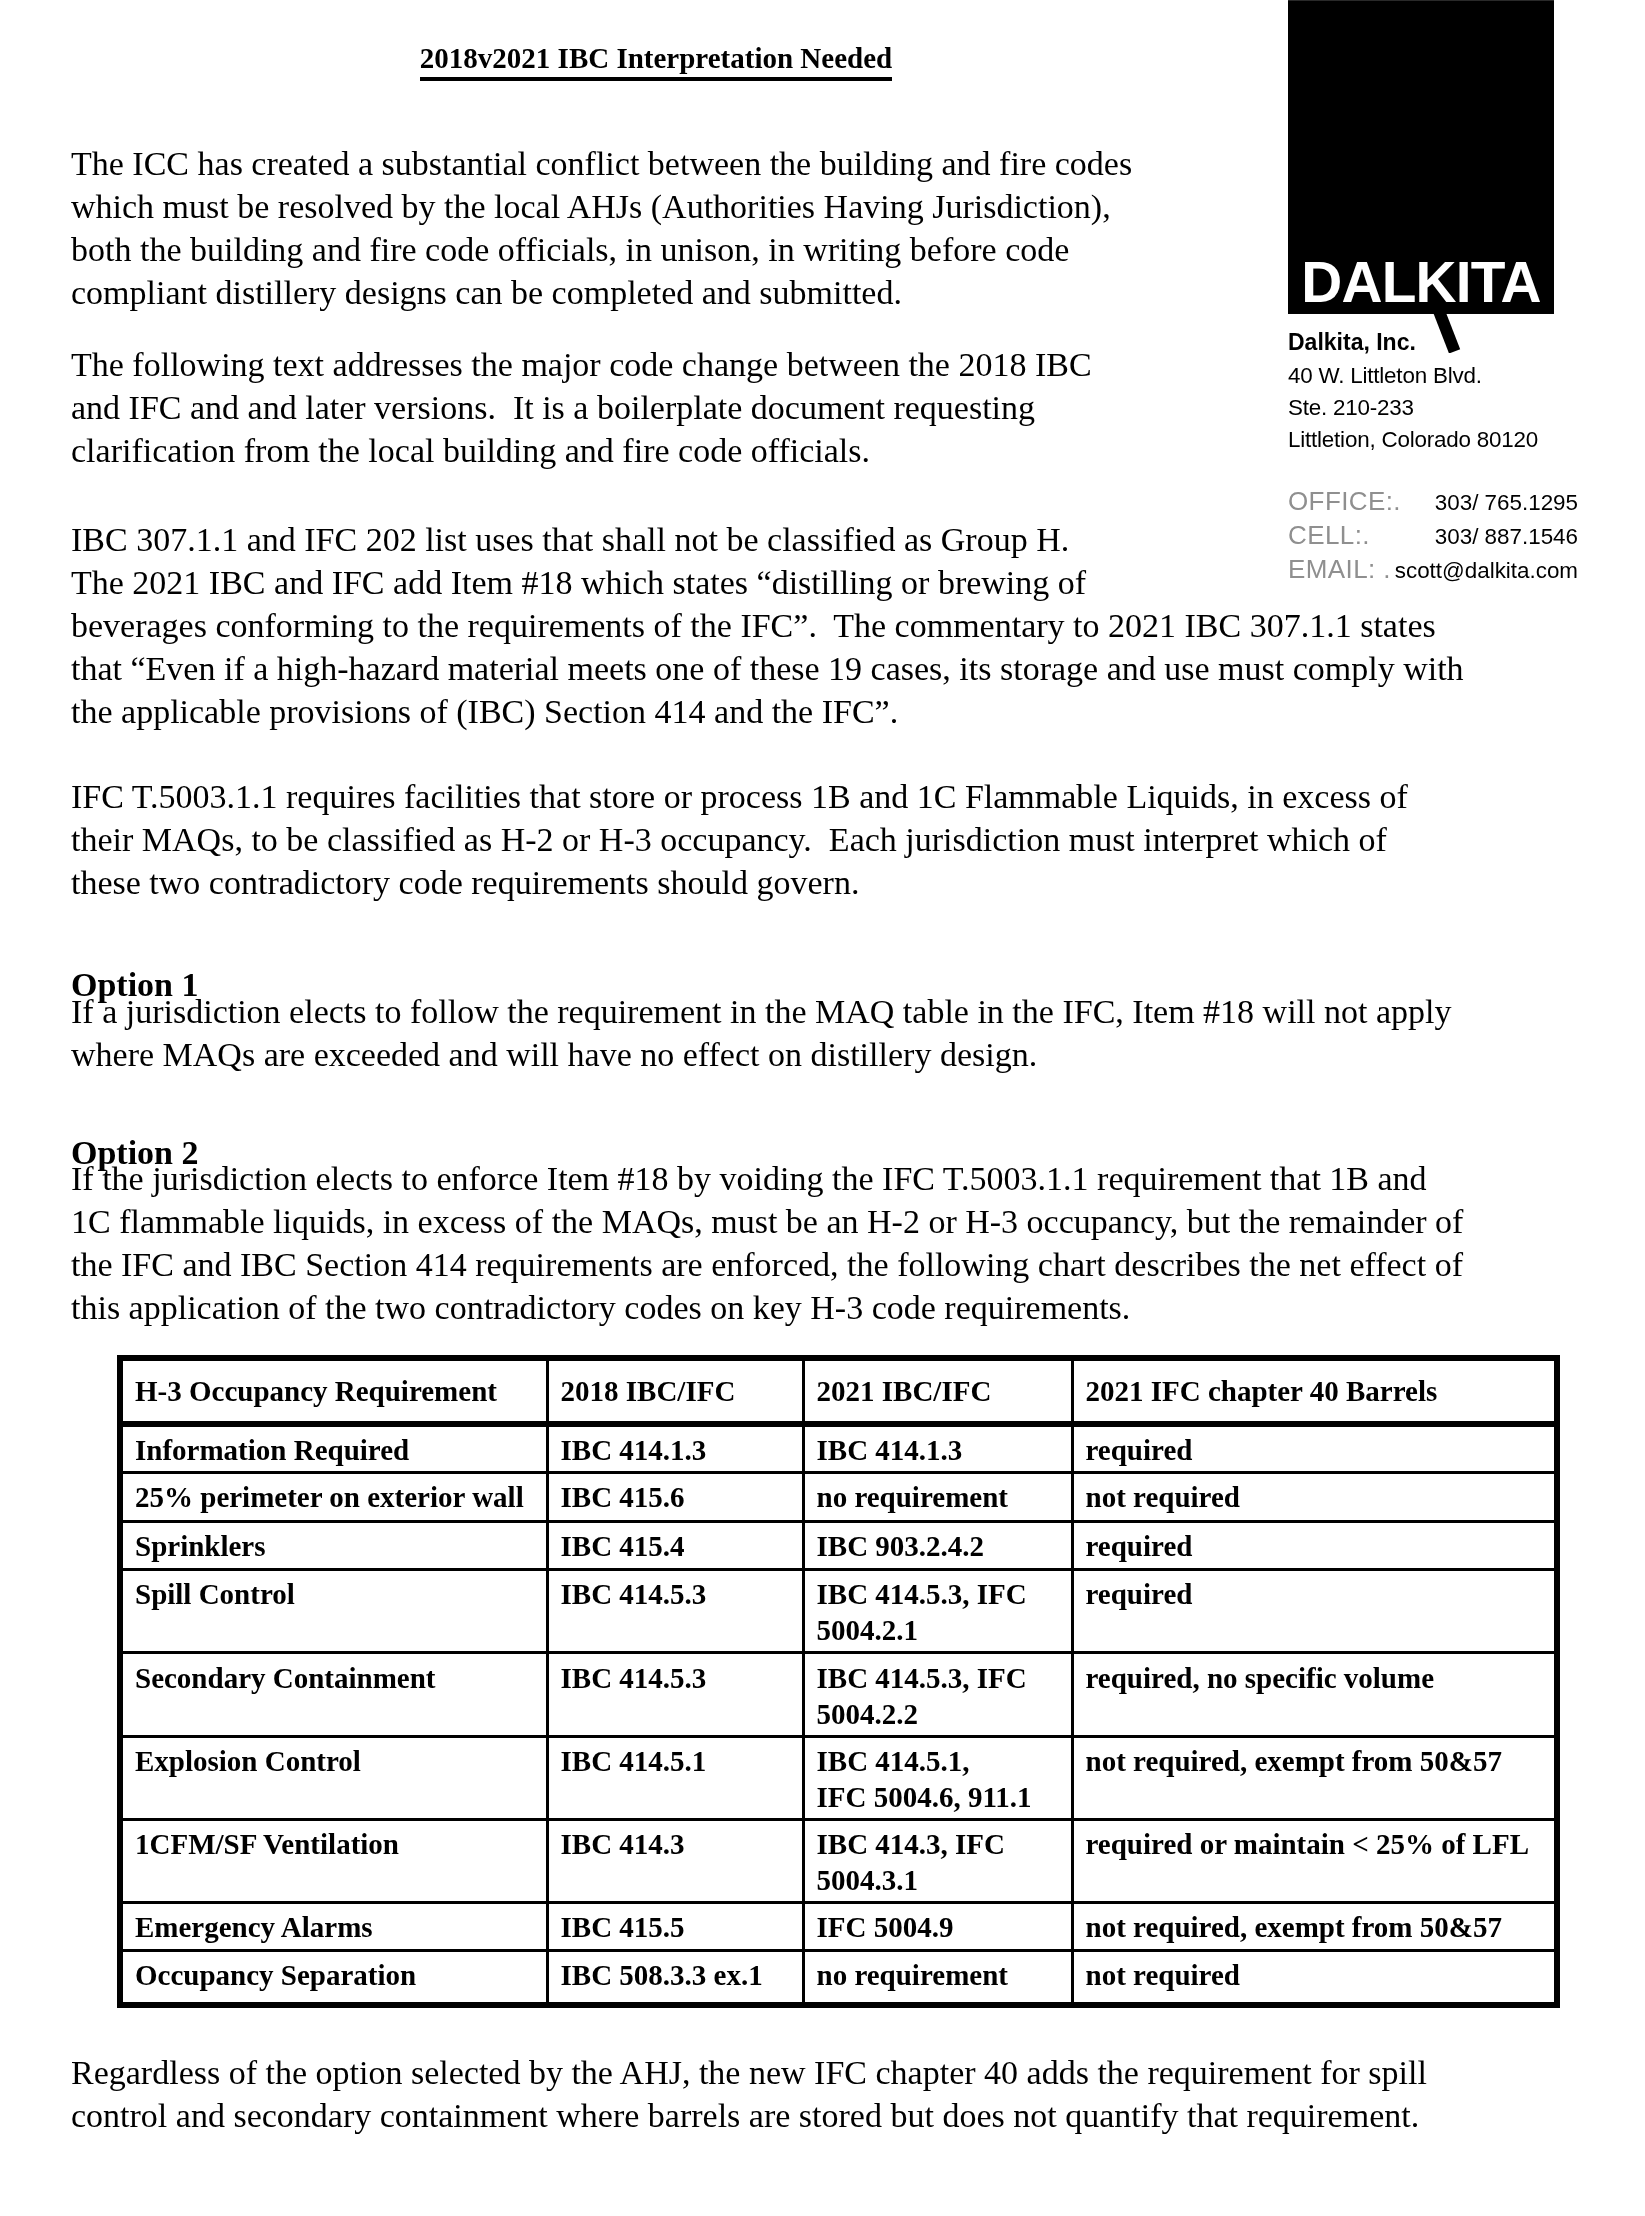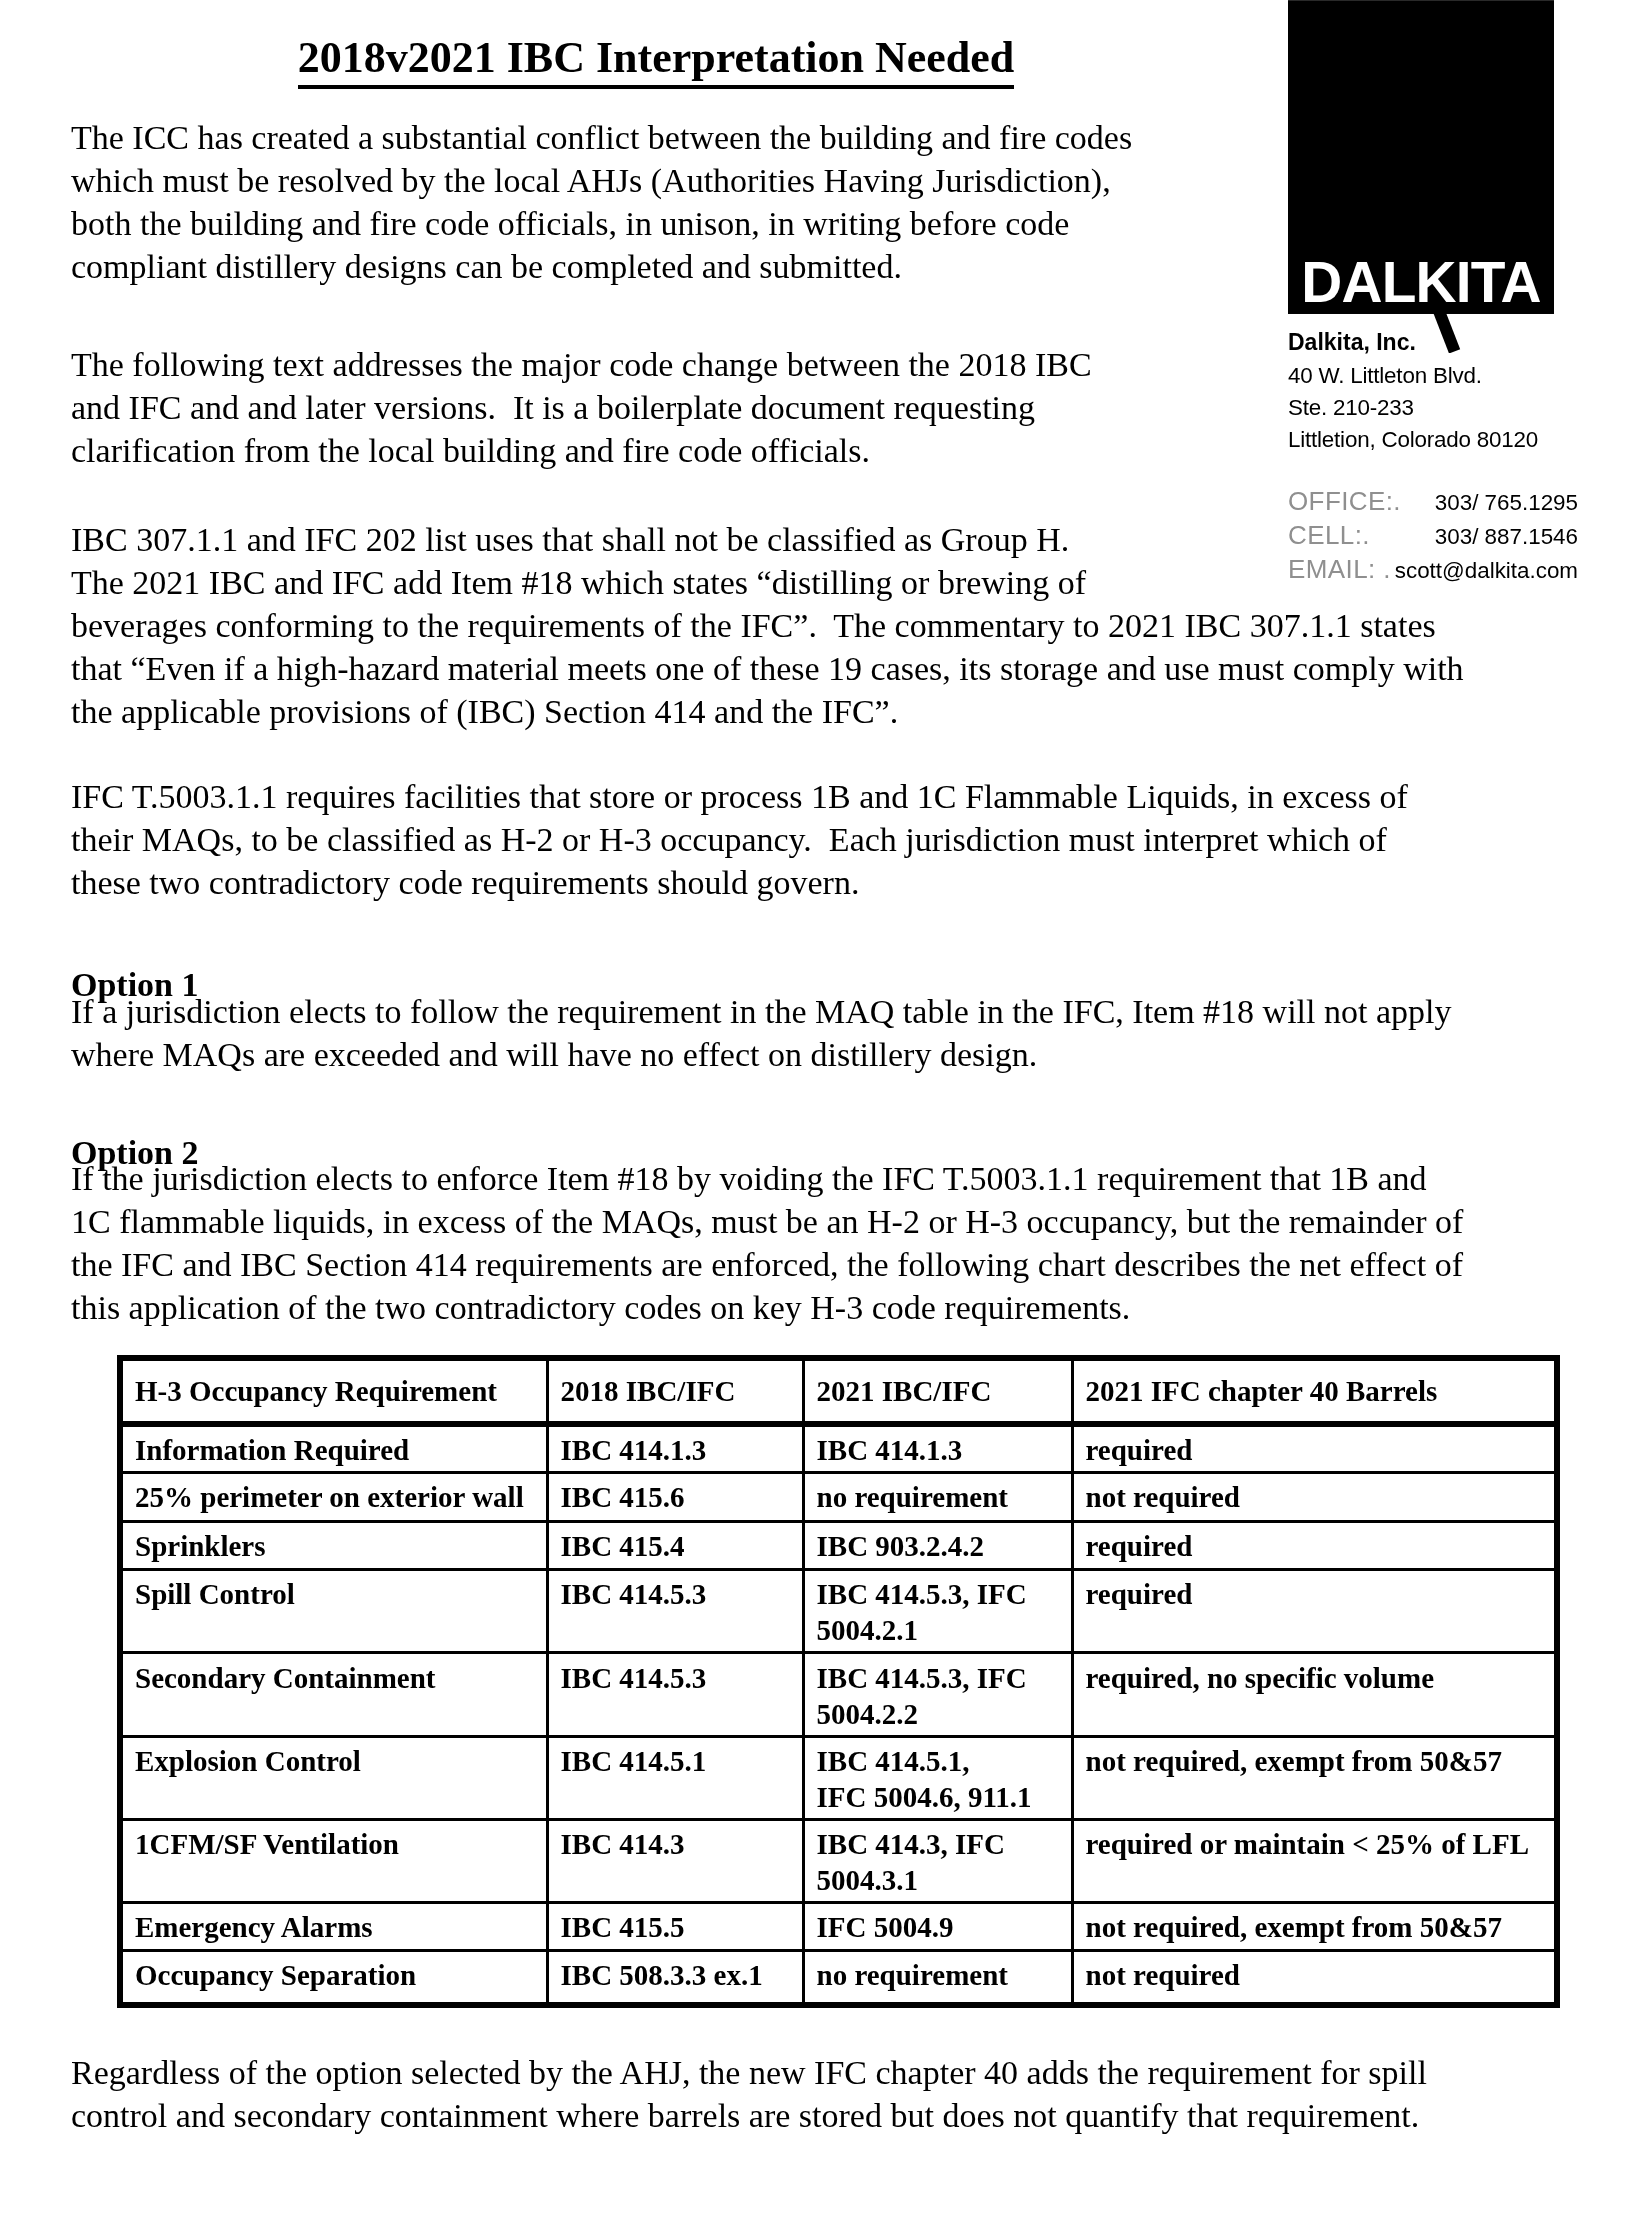--- a/index.html
+++ b/index.html
@@ -8,28 +8,28 @@
     width:1646px;height:2216px;
     background:#ffffff;
     font-family:"Liberation Serif","DejaVu Serif",serif;
     color:#000;
     overflow:hidden;
   }
   
   .main{position:absolute;left:71px;top:0;width:1510px;}
   .doc-title{
     position:absolute;left:0;top:34px;width:1170px;
-    text-align:center;font-size:44px;font-weight:bold;line-height:48px;
+    text-align:center;font-size:29px;font-weight:bold;line-height:48px;
   }
   .doc-title span{border-bottom:4.5px solid #000;padding-bottom:3px;}
   .para{
     position:absolute;left:0;
     font-size:34px;line-height:43px;white-space:pre;
   }
-  .p1{top:116px;}
+  .p1{top:142px;}
   .p2{top:343px;}
   .p3{top:518px;}
   .p4{top:775px;}
   .opt-head{position:absolute;left:0;font-size:34px;font-weight:bold;line-height:43px;margin-top:16px;}
   .oh1{top:947px;}
   .ob1{top:990px;}
   .oh2{top:1115px;}
   .ob2{top:1157px;}
   .closing{top:2022px;margin-top:29px;}
   

